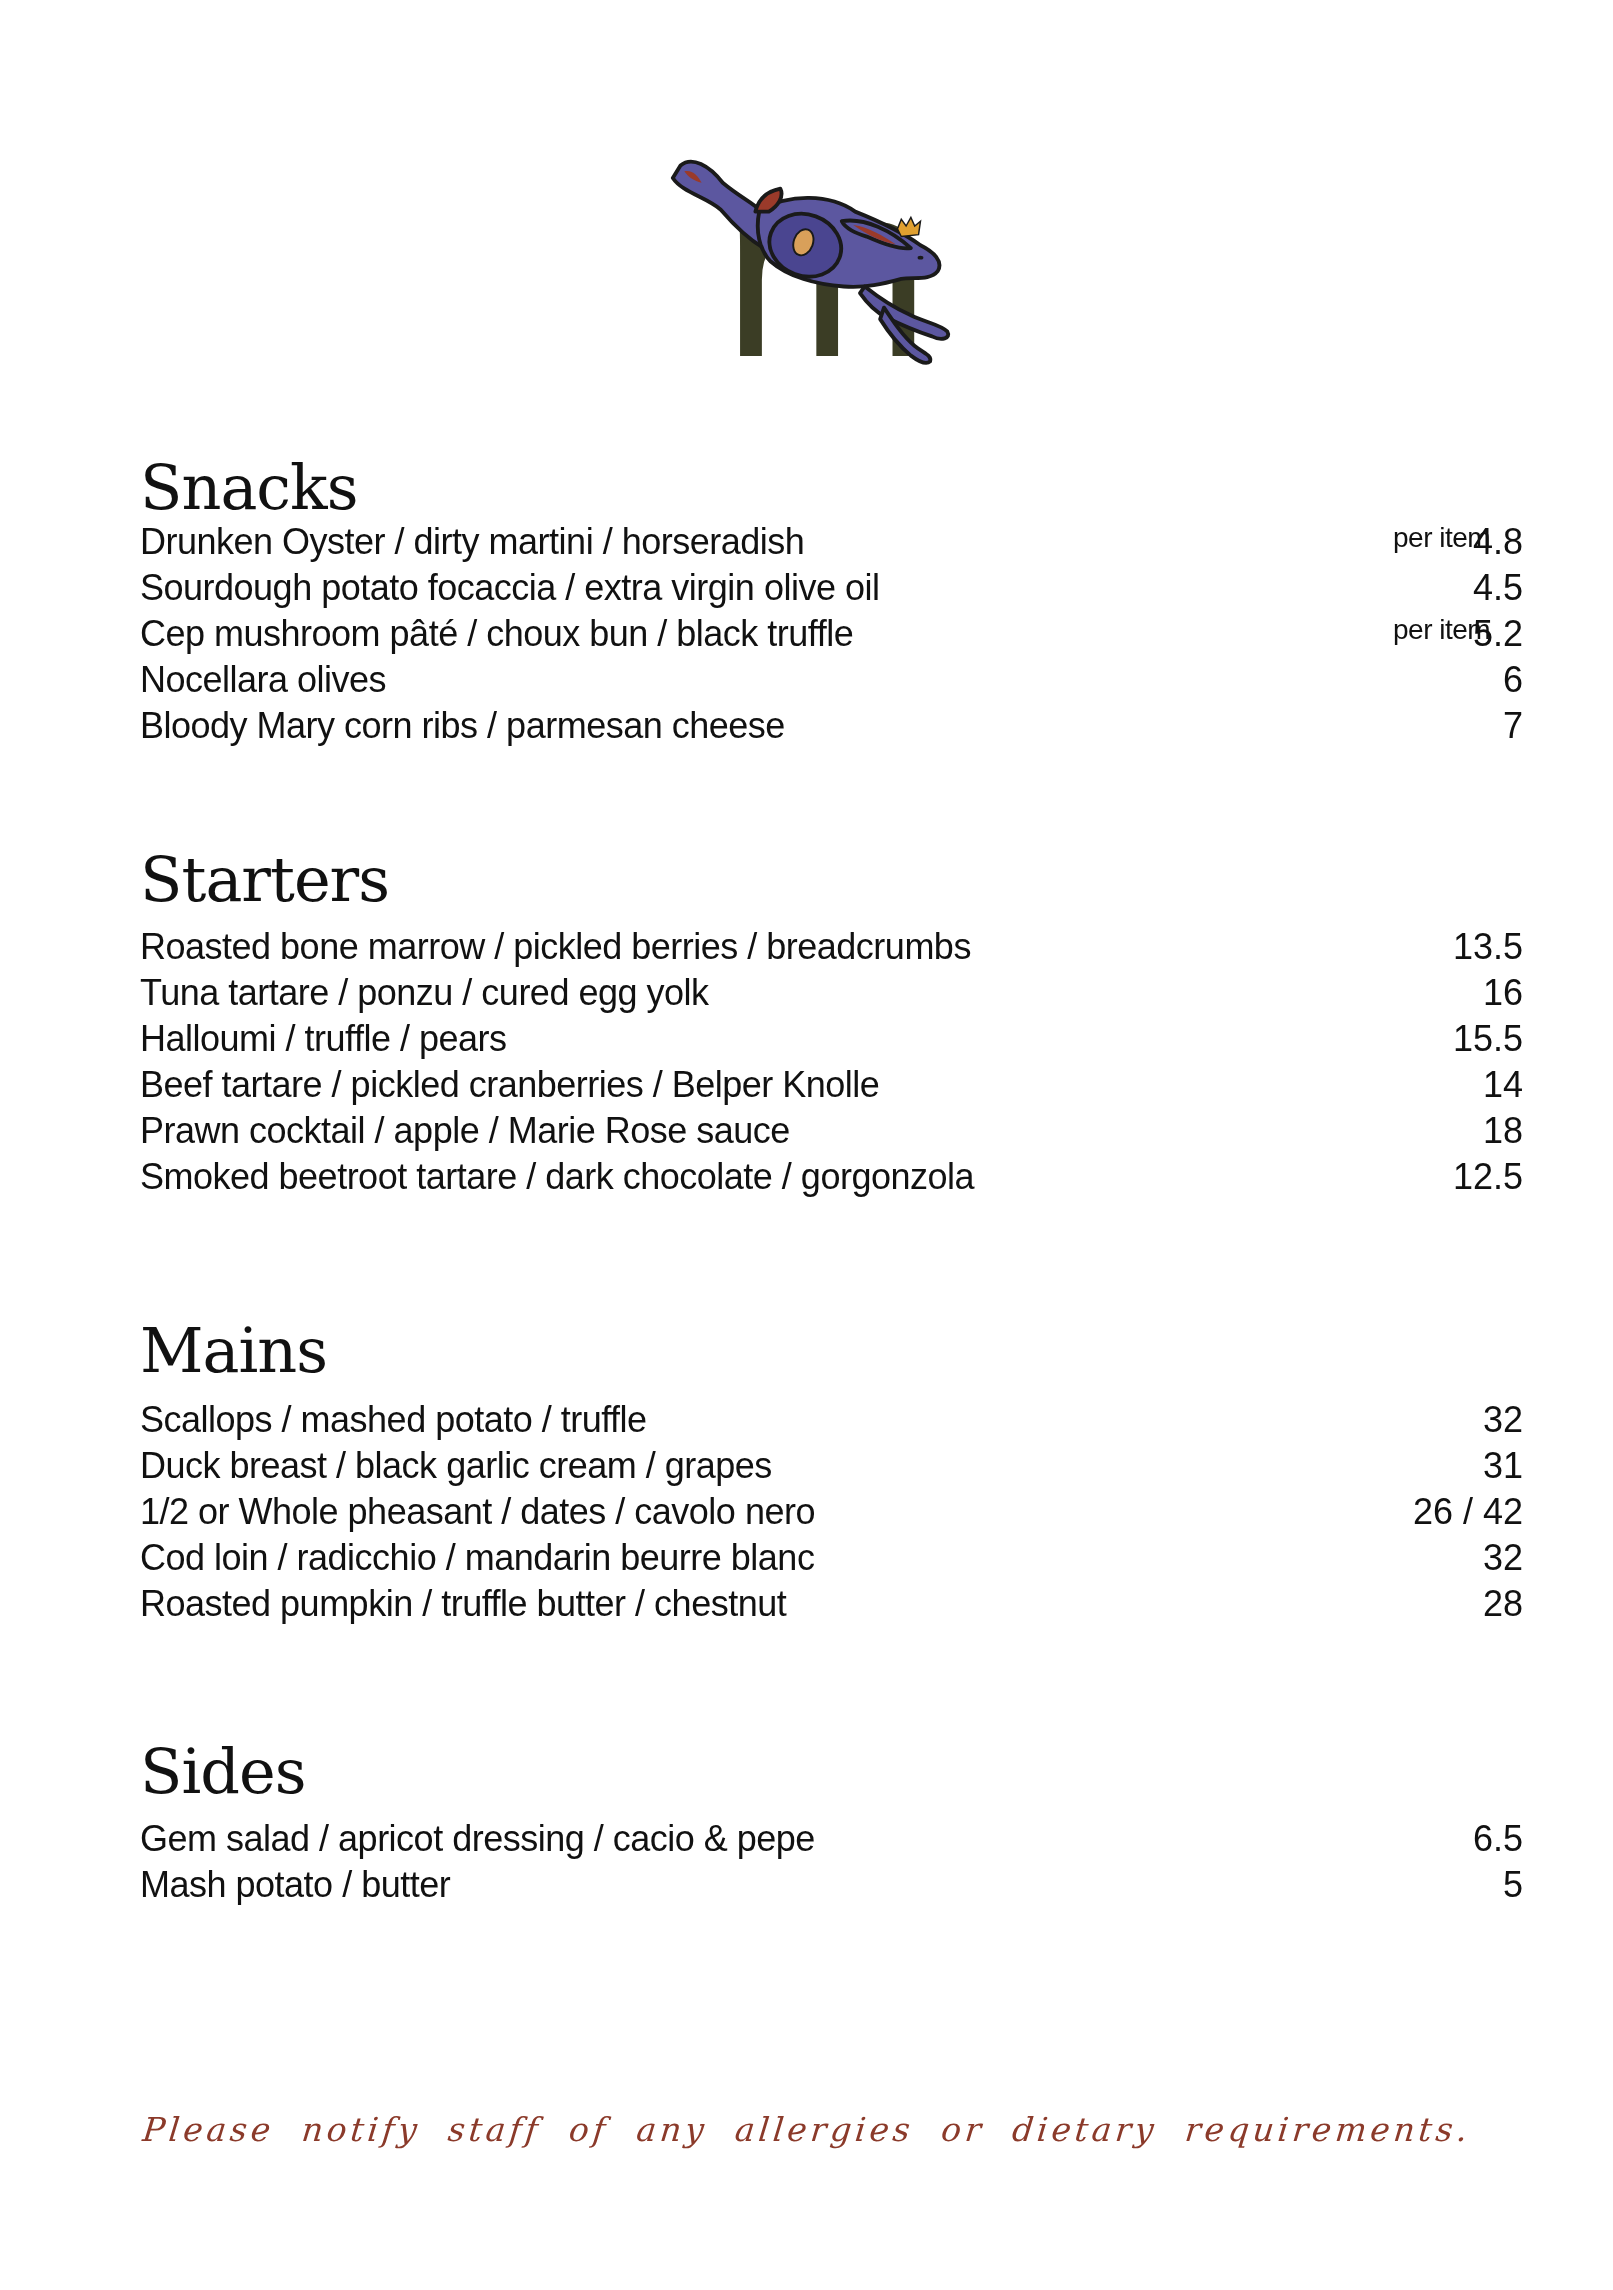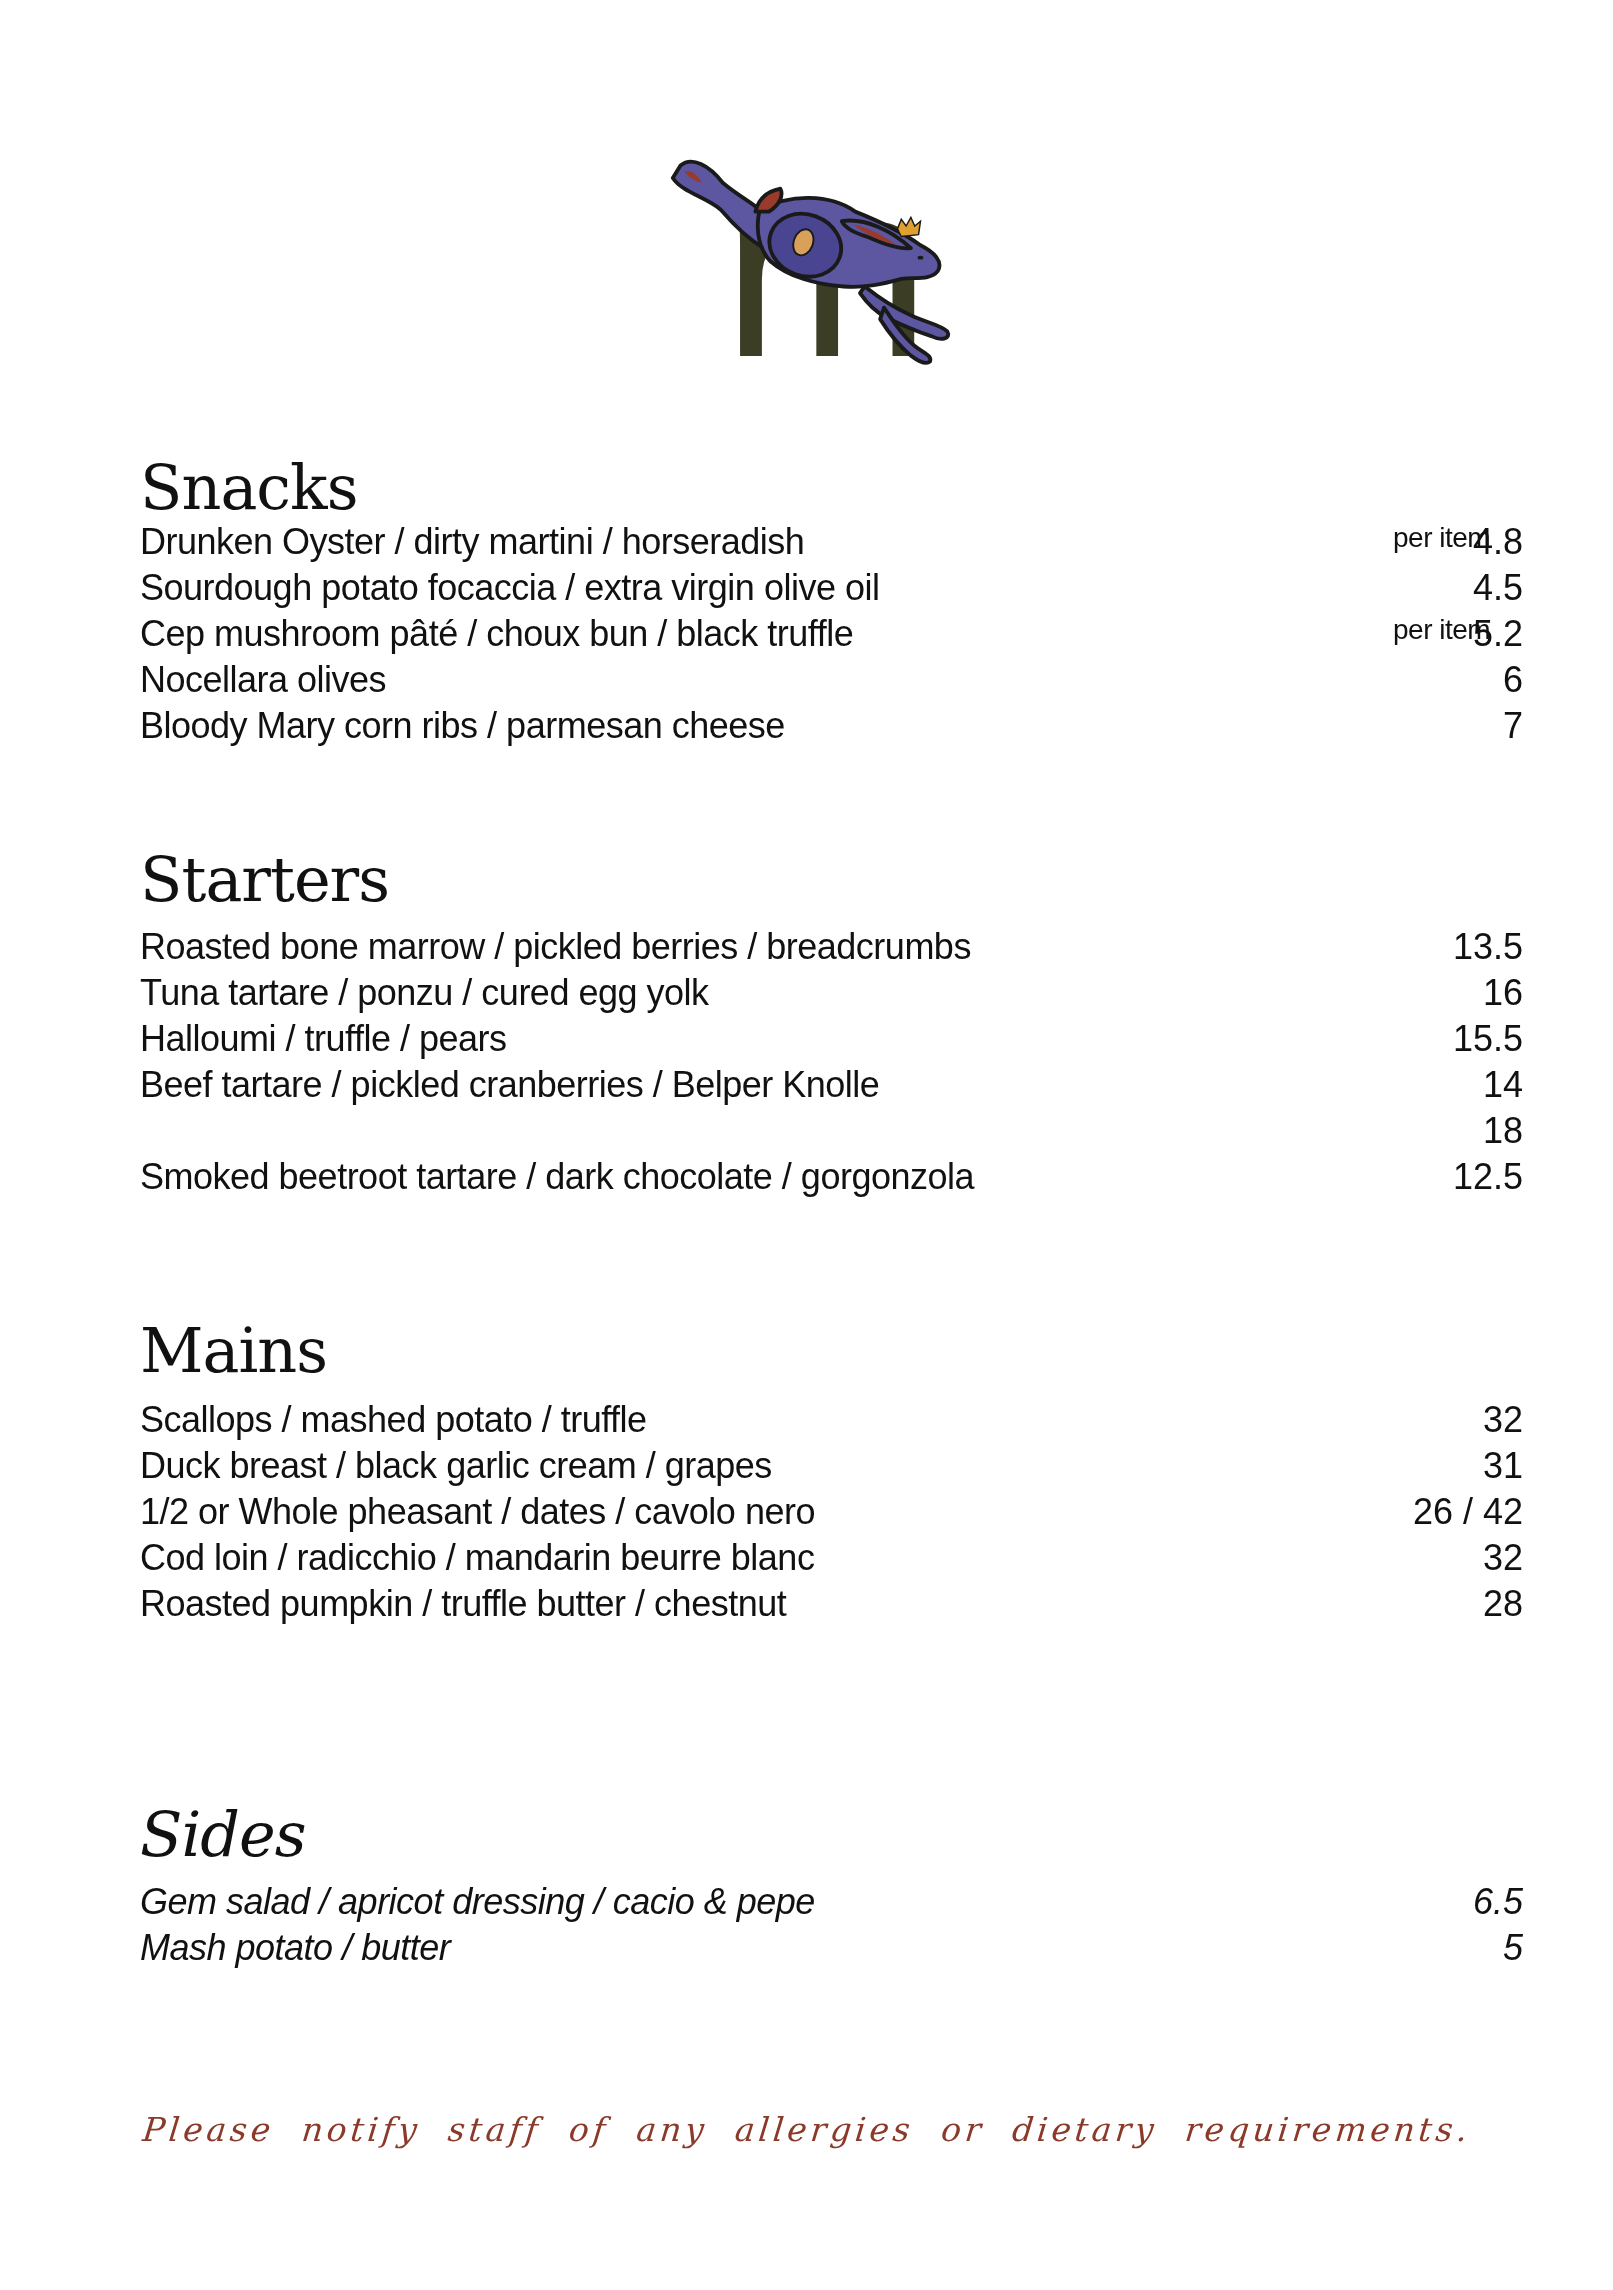--- a/index.html
+++ b/index.html
@@ -159,20 +159,21 @@
     </div>
     <div class="item">
       <span class="item-name">Halloumi / truffle / pears</span>
       <span class="item-price">15.5</span>
     </div>
     <div class="item">
       <span class="item-name">Beef tartare / pickled cranberries / Belper Knolle</span>
       <span class="item-price">14</span>
     </div>
     <div class="item">
+      <span class="item-name">Prawn cocktail / apple / Marie Rose sauce</span>
       <span class="item-price">18</span>
     </div>
     <div class="item">
       <span class="item-name">Smoked beetroot tartare / dark chocolate / gorgonzola</span>
       <span class="item-price">12.5</span>
     </div>
   </div>
 </div>
 
 <div class="section" style="top:1322px;">
@@ -194,21 +195,21 @@
       <span class="item-name">Cod loin / radicchio / mandarin beurre blanc</span>
       <span class="item-price">32</span>
     </div>
     <div class="item">
       <span class="item-name">Roasted pumpkin / truffle butter / chestnut</span>
       <span class="item-price">28</span>
     </div>
   </div>
 </div>
 
-<div class="section" style="top:1806px;font-style:italic;">
+<div class="section" style="top:1743px;">
   <h2 class="section-title">Sides</h2>
   <div class="items" style="margin-top:15.4px;">
     <div class="item">
       <span class="item-name">Gem salad / apricot dressing / cacio &amp; pepe</span>
       <span class="item-price">6.5</span>
     </div>
     <div class="item">
       <span class="item-name">Mash potato / butter</span>
       <span class="item-price">5</span>
     </div>

